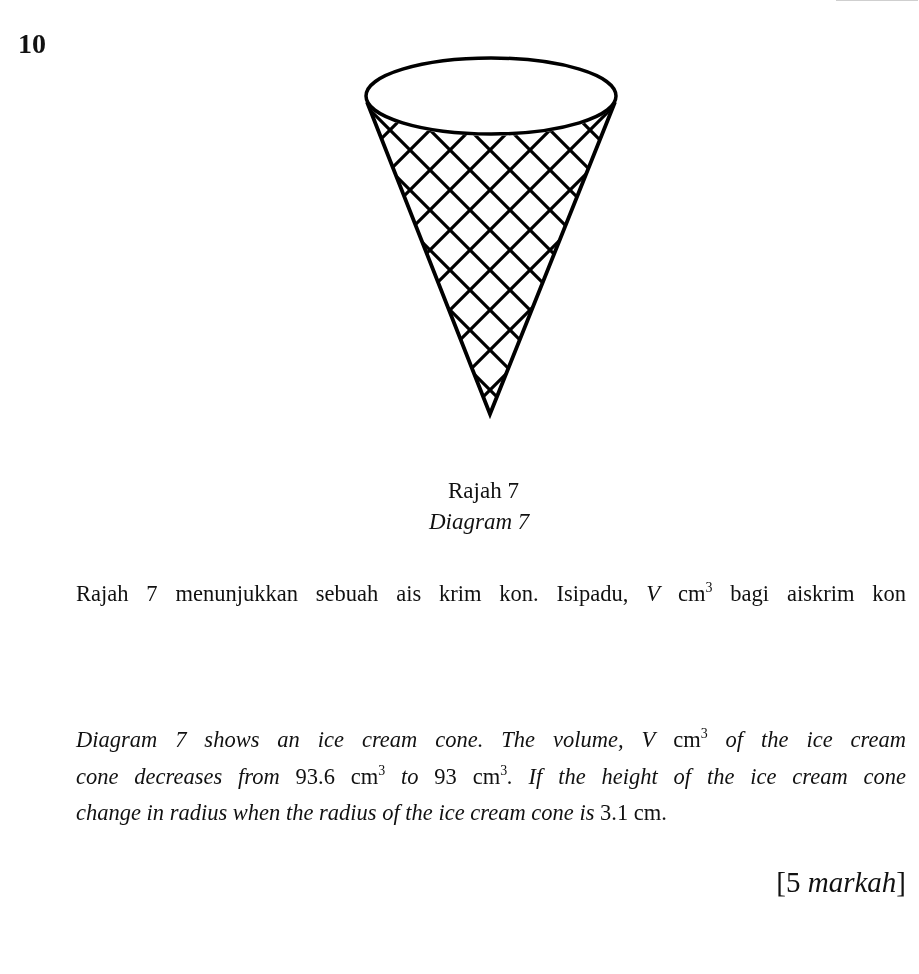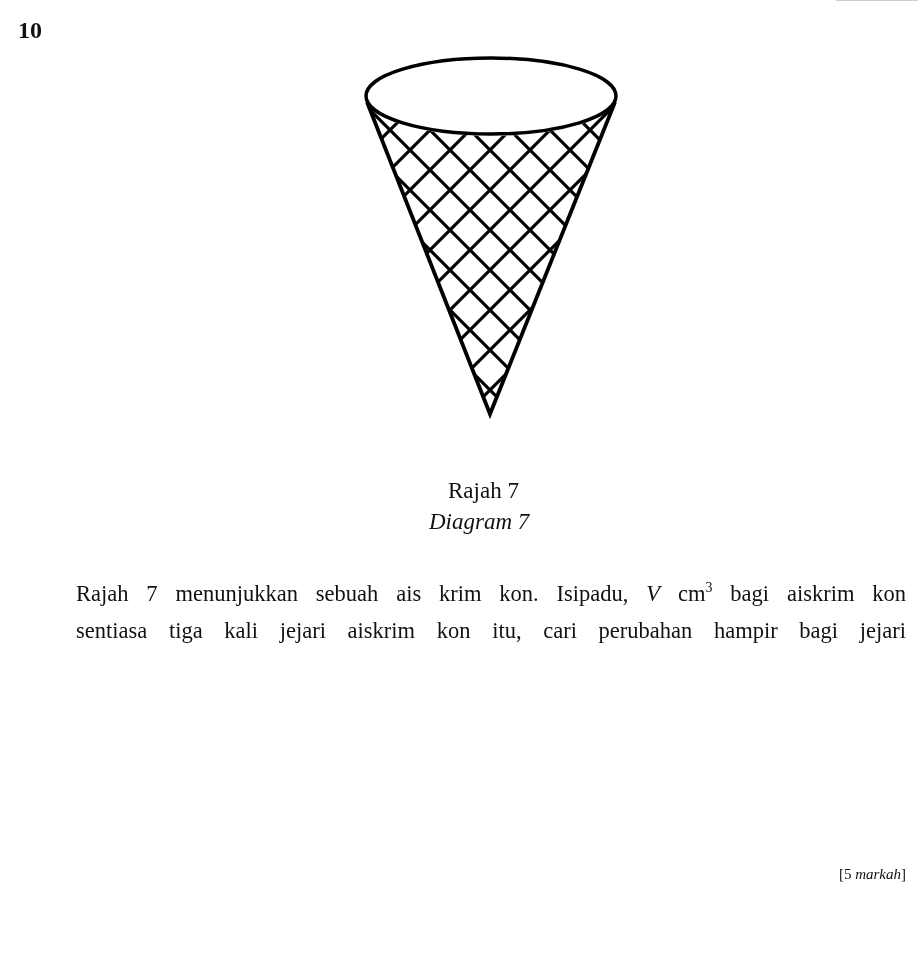--- a/index.html
+++ b/index.html
@@ -1,31 +1,31 @@
 <!DOCTYPE html>
 <html><head>
 <meta charset="utf-8">
 <style>
   html, body { margin: 0; padding: 0; background: #ffffff; }
   body { width: 919px; height: 974px; position: relative; overflow: hidden;
          font-family: "Liberation Serif", "DejaVu Serif", serif; color: #111; }
   .topline { position: absolute; left: 836px; top: 0; width: 82px; height: 1px; background: #cfcfcf; }
-  .qnum { position: absolute; left: 18px; top: 17px; font-weight: bold; font-size: 24px; }
+  .qnum { position: absolute; left: 18px; top: 28px; font-weight: bold; font-size: 28px; }
   .figure { position: absolute; left: 340px; top: 40px; width: 300px; height: 390px; }
   .caption { position: absolute; left: 0; width: 100%; text-align: left; font-size: 23px; }
   .cap-ms { top: 478px; left: 448px; }
   .cap-en { top: 509px; left: 429px; font-style: italic; }
   .para { position: absolute; left: 76px; width: 830px; font-size: 22.5px; line-height: 36.5px; font-family: Liberation Serif, serif; }
   .para .line { display: block; white-space: nowrap; }
   .justify { text-align: justify; text-align-last: justify; }
   .ms { top: 576px; }
   .en { top: 722px; font-style: italic; }
   .up { font-style: normal; }
   sup { font-size: 0.62em; vertical-align: 0; position: relative; top: -0.62em; line-height: 0; }
-  .marks { position: absolute; right: 13px; top: 866px; font-size: 15px; }
+  .marks { position: absolute; right: 13px; top: 866px; font-size: 29px; }
   .marks i { font-style: italic; }
 </style>
 </head>
 <body>
 
 <div class="topline"></div>
 
 <div class="qnum">10</div>
 
 <div class="figure">
@@ -68,19 +68,21 @@
     <ellipse cx="151" cy="56" rx="125" ry="38" fill="#fff" stroke="#000" stroke-width="3.5"></ellipse>
     <path d="M27 62 L150 374 L275 62" fill="none" stroke="#000" stroke-width="3.8" stroke-linejoin="miter"></path>
   </svg>
 </div>
 
 <div class="caption cap-ms">Rajah 7</div>
 <div class="caption cap-en">Diagram 7</div>
 
 <div class="para ms">
   <span class="line justify"><span>Rajah 7 menunjukkan sebuah ais krim kon. Isipadu, </span><i>V</i><span> cm</span><sup>3</sup><span> bagi aiskrim kon</span></span>
-  <span class="line justify">sentiasa tiga kali jejari aiskrim kon itu, cari perubahan hampir bagi jejari</span>
 </div>
 
 <div class="para en">
+  <span class="line justify"><span>Diagram 7 shows an ice cream cone. The volume, </span><span>V</span><span class="up">  cm</span><sup class="up">3</sup><span> of the ice cream</span></span>
+  <span class="line justify"><span>cone decreases from </span><span class="up">93.6 cm</span><sup class="up">3</sup><span> to </span><span class="up">93 cm</span><sup class="up">3</sup><span>. If the height of the ice cream cone</span></span>
+  <span class="line"><span>change in radius when the radius of the ice cream cone is </span><span class="up">3.1 cm.</span></span>
 </div>
 
 <div class="marks"><span>[</span><span>5</span> <i>markah</i><span>]</span></div>
 
 </body></html>

